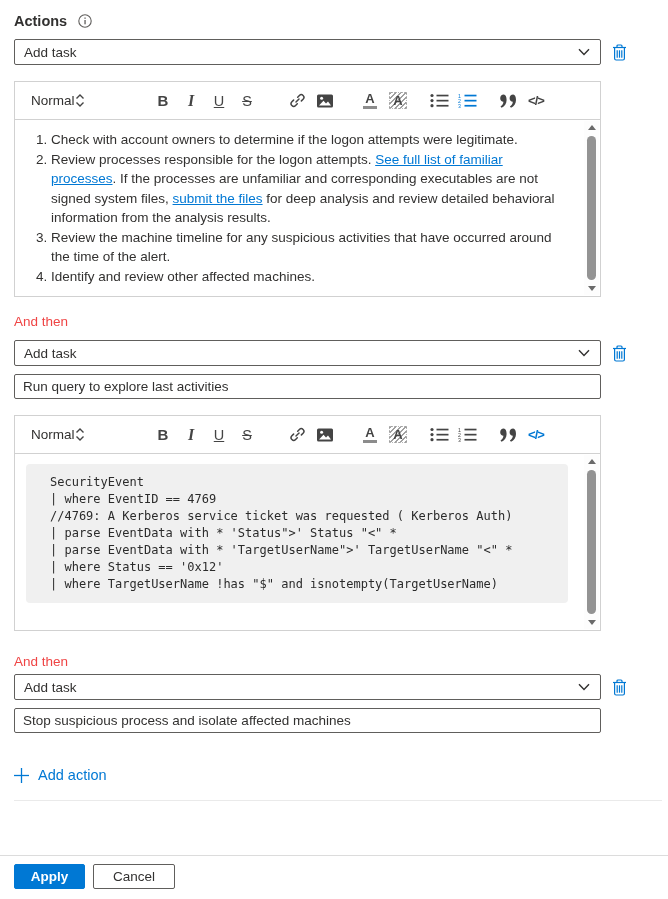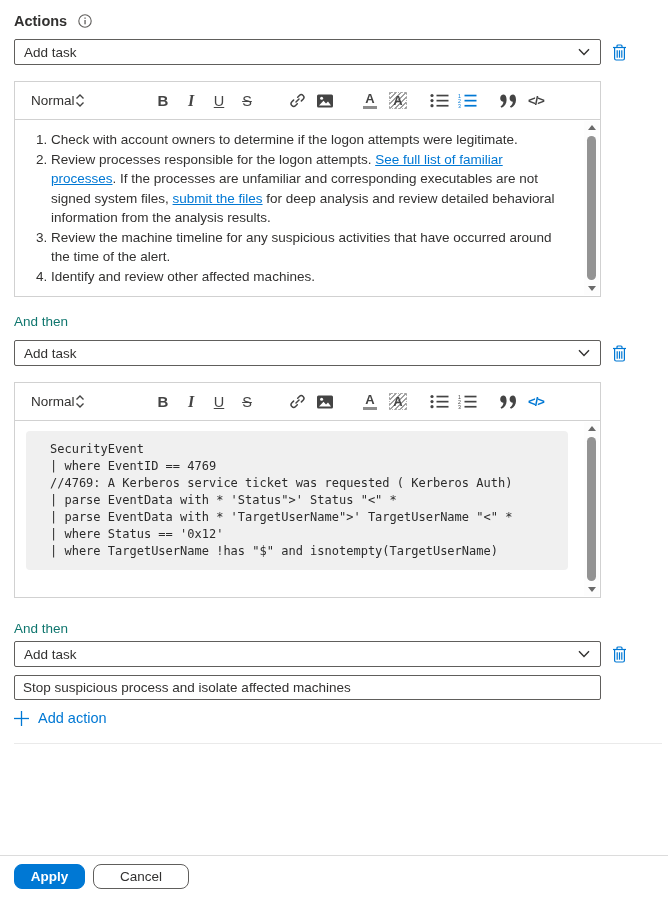--- a/index.html
+++ b/index.html
@@ -76,32 +76,32 @@
 
   
   .scrollbar {
     position: absolute; top: 1px; right: 1px; bottom: 1px; width: 15px;
     display: flex; flex-direction: column; align-items: center; background: #fdfdfd;
   }
   .sb-arrow { height: 13px; display: flex; align-items: center; justify-content: center; width: 100%; cursor: pointer; }
   .sb-thumb { flex: 1; width: 9px; background: #939393; border-radius: 5px; margin: 2px 0; cursor: pointer; }
 
   
-  .and-then { margin-top: 17px; font-size: 13.5px; color: #0f766e; height: 15px; }
+  .and-then { margin-top: 17px; font-size: 13.5px; color: #ef4444; height: 15px; }
   .and-then-2 { margin-top: 23px; }
   .editor + .and-then { }
   .add-desc { margin-top: 5px; display: inline-flex; align-items: center; gap: 5px; color: #0078d4; font-size: 13.5px; cursor: pointer; height: 16px; }
-  .add-action { margin-top: 8px; display: inline-flex; align-items: center; gap: 9px; color: #0078d4; font-size: 14.5px; cursor: pointer; height: 20px; }
+  .add-action { margin-top: 32px; display: inline-flex; align-items: center; gap: 9px; color: #0078d4; font-size: 14.5px; cursor: pointer; height: 20px; }
 
   .divider-1 { margin-top: 13px; width: 648px; height: 1px; background: #eaeaea; }
 
   .footer { position: absolute; left: 0; right: 0; bottom: 0; height: 44px; border-top: 1px solid #dcdcdc; padding: 8px 0 0 14px; background: #fff; display: flex; gap: 8px; }
-  .btn { height: 25px; font-family: "Liberation Sans", sans-serif; font-size: 13.5px; border-radius: 8px; cursor: pointer; display: inline-flex; align-items: center; justify-content: center; }
+  .btn { height: 25px; font-family: "Liberation Sans", sans-serif; font-size: 13.5px; border-radius: 2px; cursor: pointer; display: inline-flex; align-items: center; justify-content: center; }
   .btn-primary { width: 71px; background: #0078d4; color: #ffffff; border: 1px solid #0078d4; font-weight: 700; }
-  .btn-secondary { width: 96px; background: #ffffff; color: #323130; border: 1px solid #605e5c; }
+  .btn-secondary { width: 82px; background: #ffffff; color: #323130; border: 1px solid #605e5c; }
 </style>
 </head>
 <body>
 
 <div class="page">
 
   <div class="section-header">
     <span class="title">Actions</span>
     <span style="display:flex;">
       <svg width="14" height="14" viewBox="0 0 14 14">
@@ -249,20 +249,21 @@
           <path d="M1 3.5 h13"></path>
           <path d="M5 3.5 V2 a1 1 0 0 1 1 -1 h3 a1 1 0 0 1 1 1 v1.5"></path>
           <path d="M2.6 3.5 v11 a1.5 1.5 0 0 0 1.5 1.5 h6.8 a1.5 1.5 0 0 0 1.5 -1.5 v-11"></path>
           <path d="M5.2 6.3 v7.4"></path>
           <path d="M7.5 6.3 v7.4"></path>
           <path d="M9.8 6.3 v7.4"></path>
         </svg>
     </span>
   </div>
 
+  <input class="text-input" value="Run query to explore last activities" style="">
 
   <div class="editor">
     <div class="toolbar">
       <div class="style-picker">
         <span class="style-label">Normal</span>
         <svg width="10" height="13" viewBox="0 0 10 13" fill="none" stroke="#444" stroke-width="1.4">
             <path d="M1.5 4.4 L5 1 L8.5 4.4"></path>
             <path d="M1.5 8.6 L5 12 L8.5 8.6"></path>
           </svg>
       </div>

